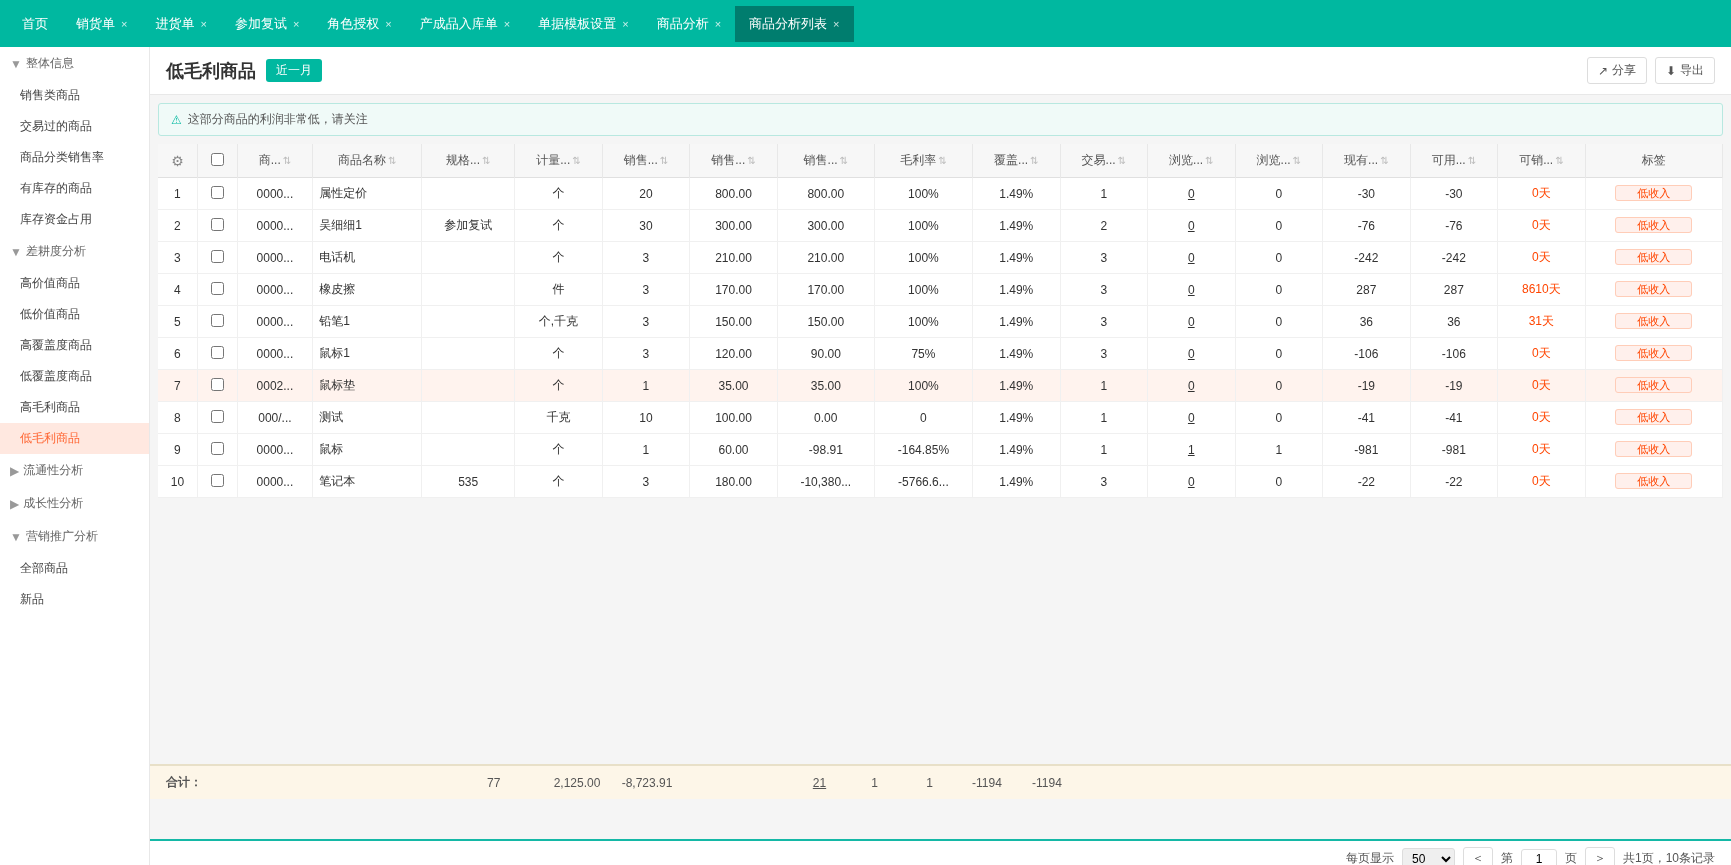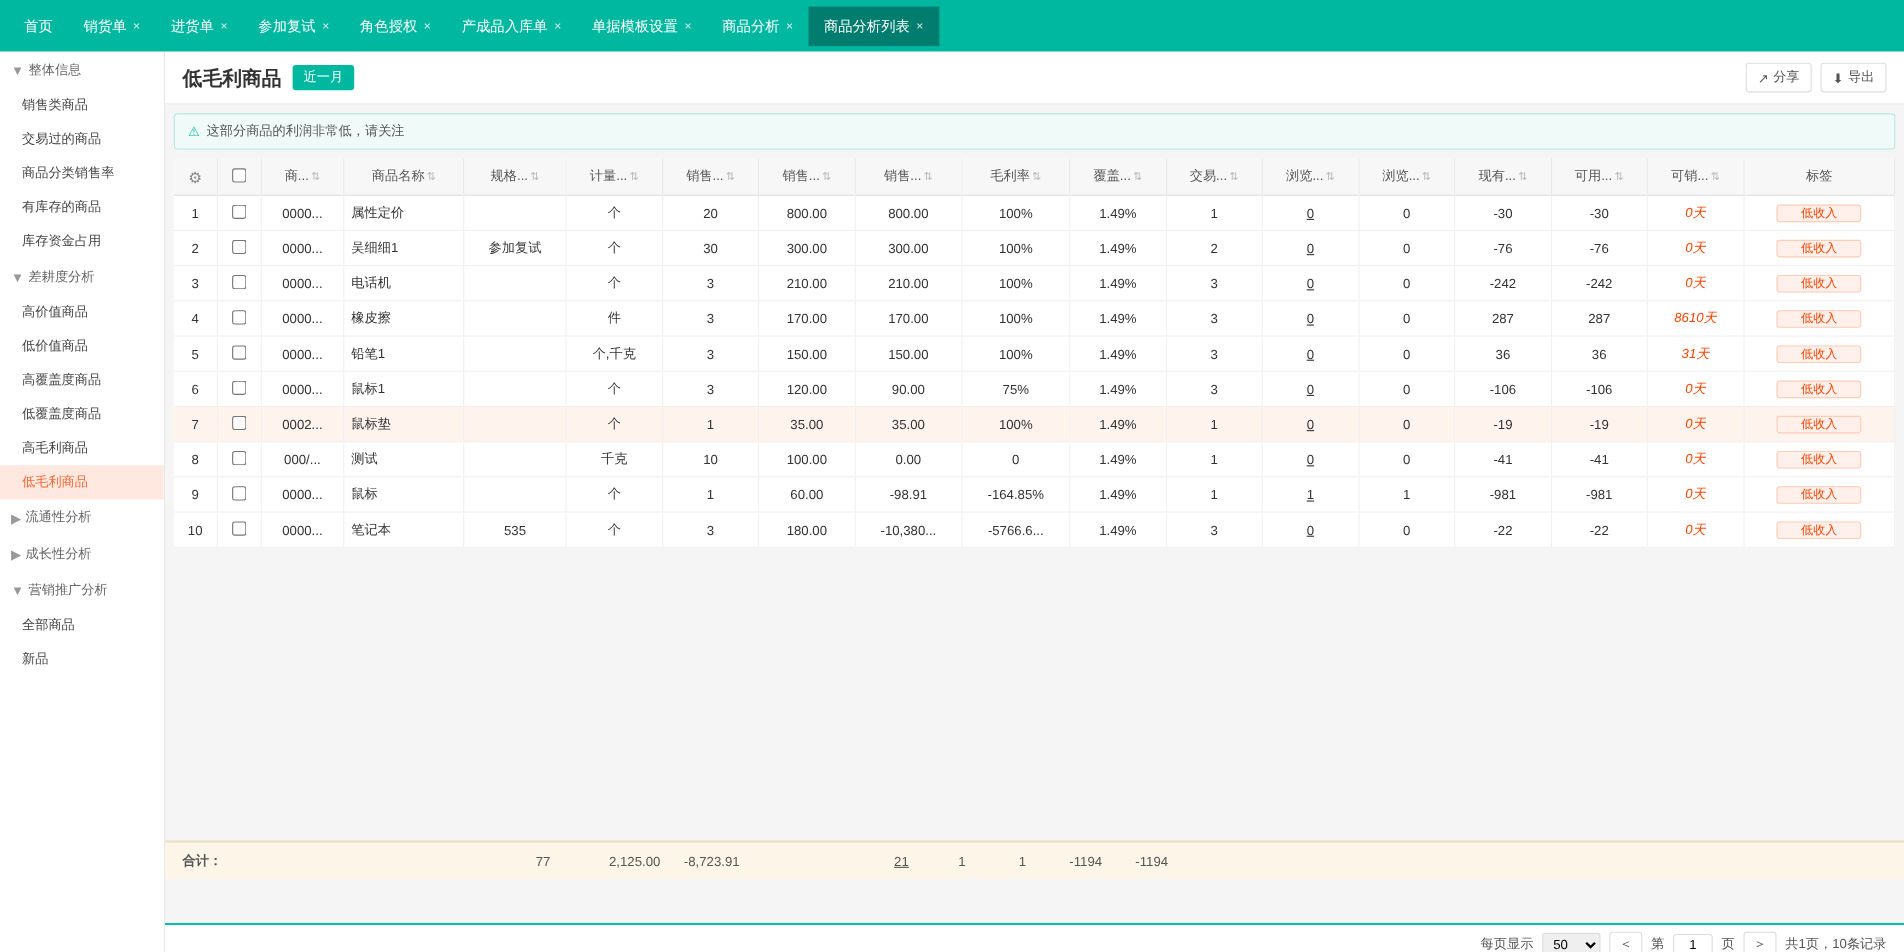--- a/index.html
+++ b/index.html
@@ -180,21 +180,21 @@
     }
     tbody td.text-left { text-align: left; }
     .tag-low-income {
       background: #fff0ec;
       color: #ff4500;
       border: 1px solid #ffcdb8;
       border-radius: 3px;
       padding: 1px 21px;
       font-size: 11px;
     }
-    .text-red { color: #ff4500; font-style: italic; }
+    .text-red { color: #ff4500; }
     .text-link { color: #333; text-decoration: underline; cursor: pointer; }
     .settings-icon { color: #888; font-size: 14px; cursor: pointer; }
 
     
     .table-footer {
       background: #fdf6e8;
       border-top: 2px solid #e8e0c8;
       display: flex;
       align-items: center;
       padding: 8px 16px;

